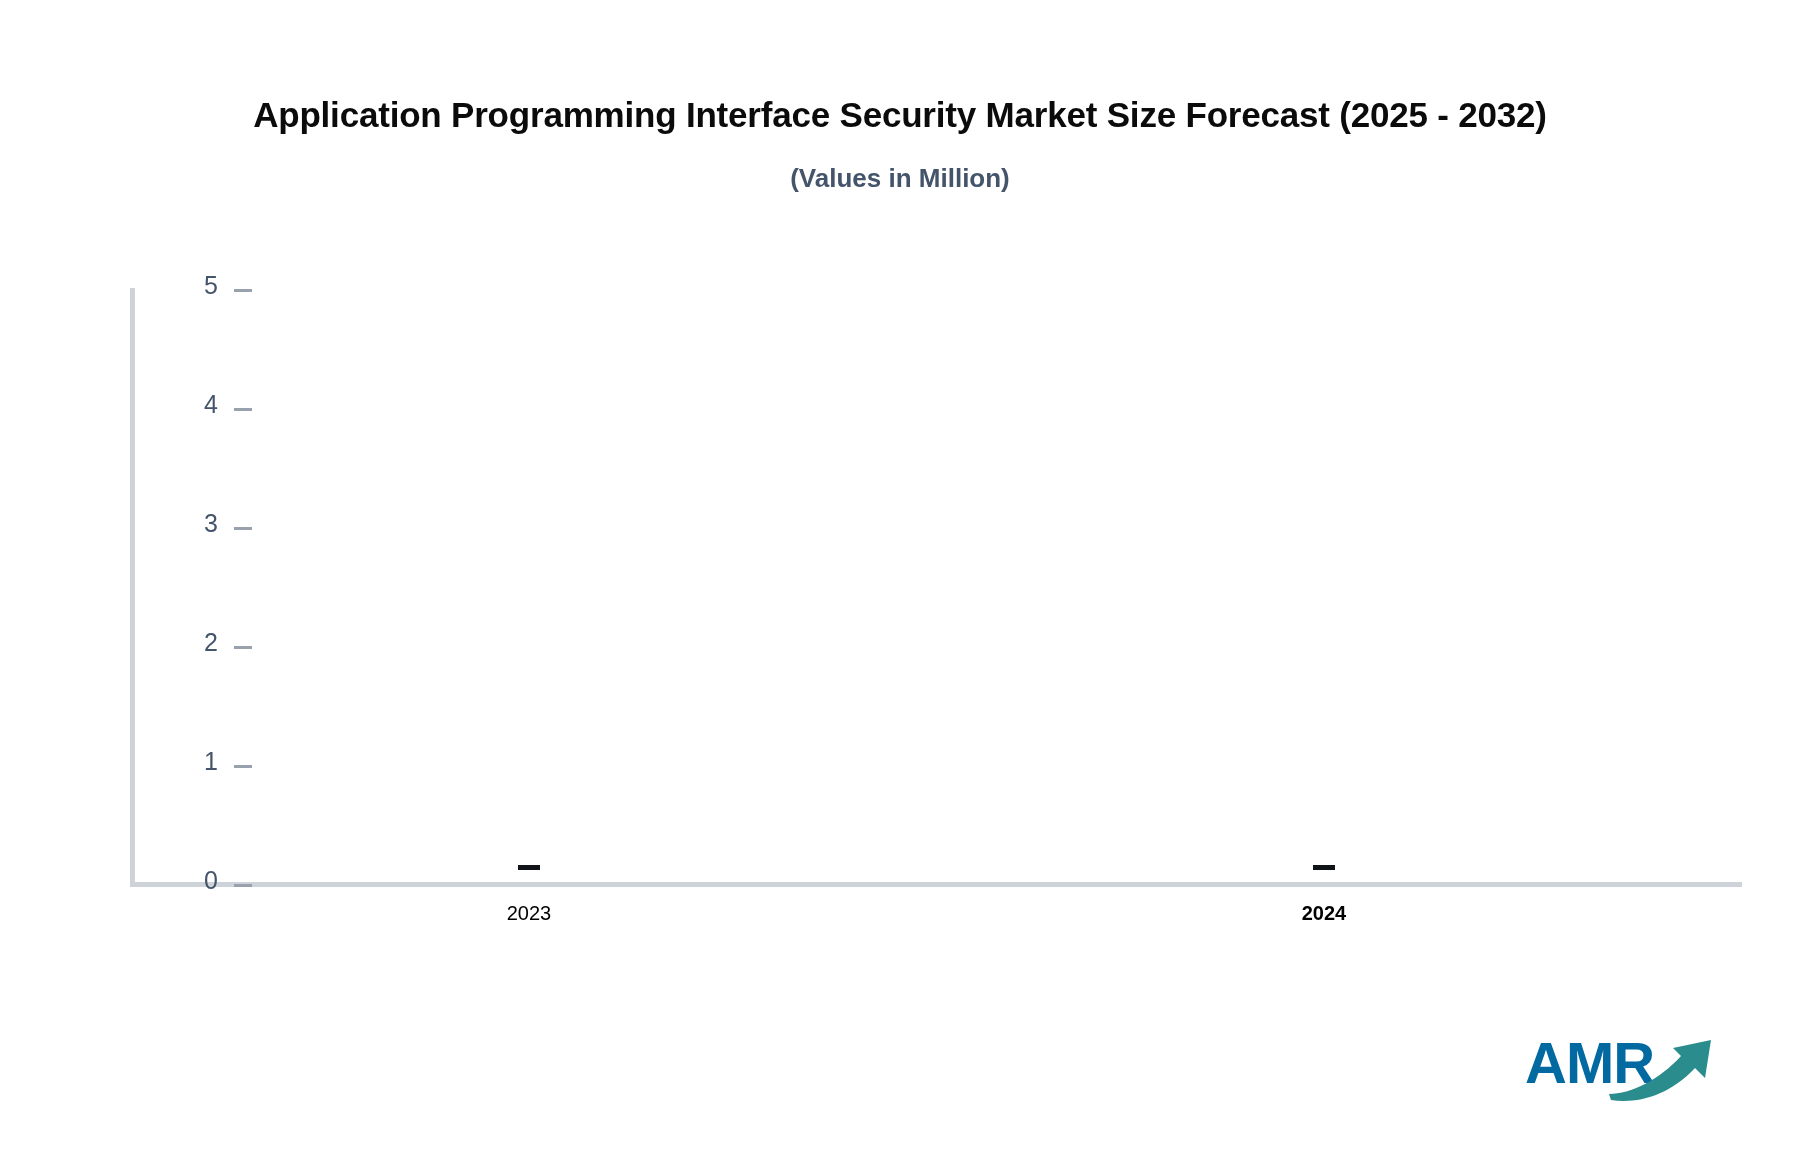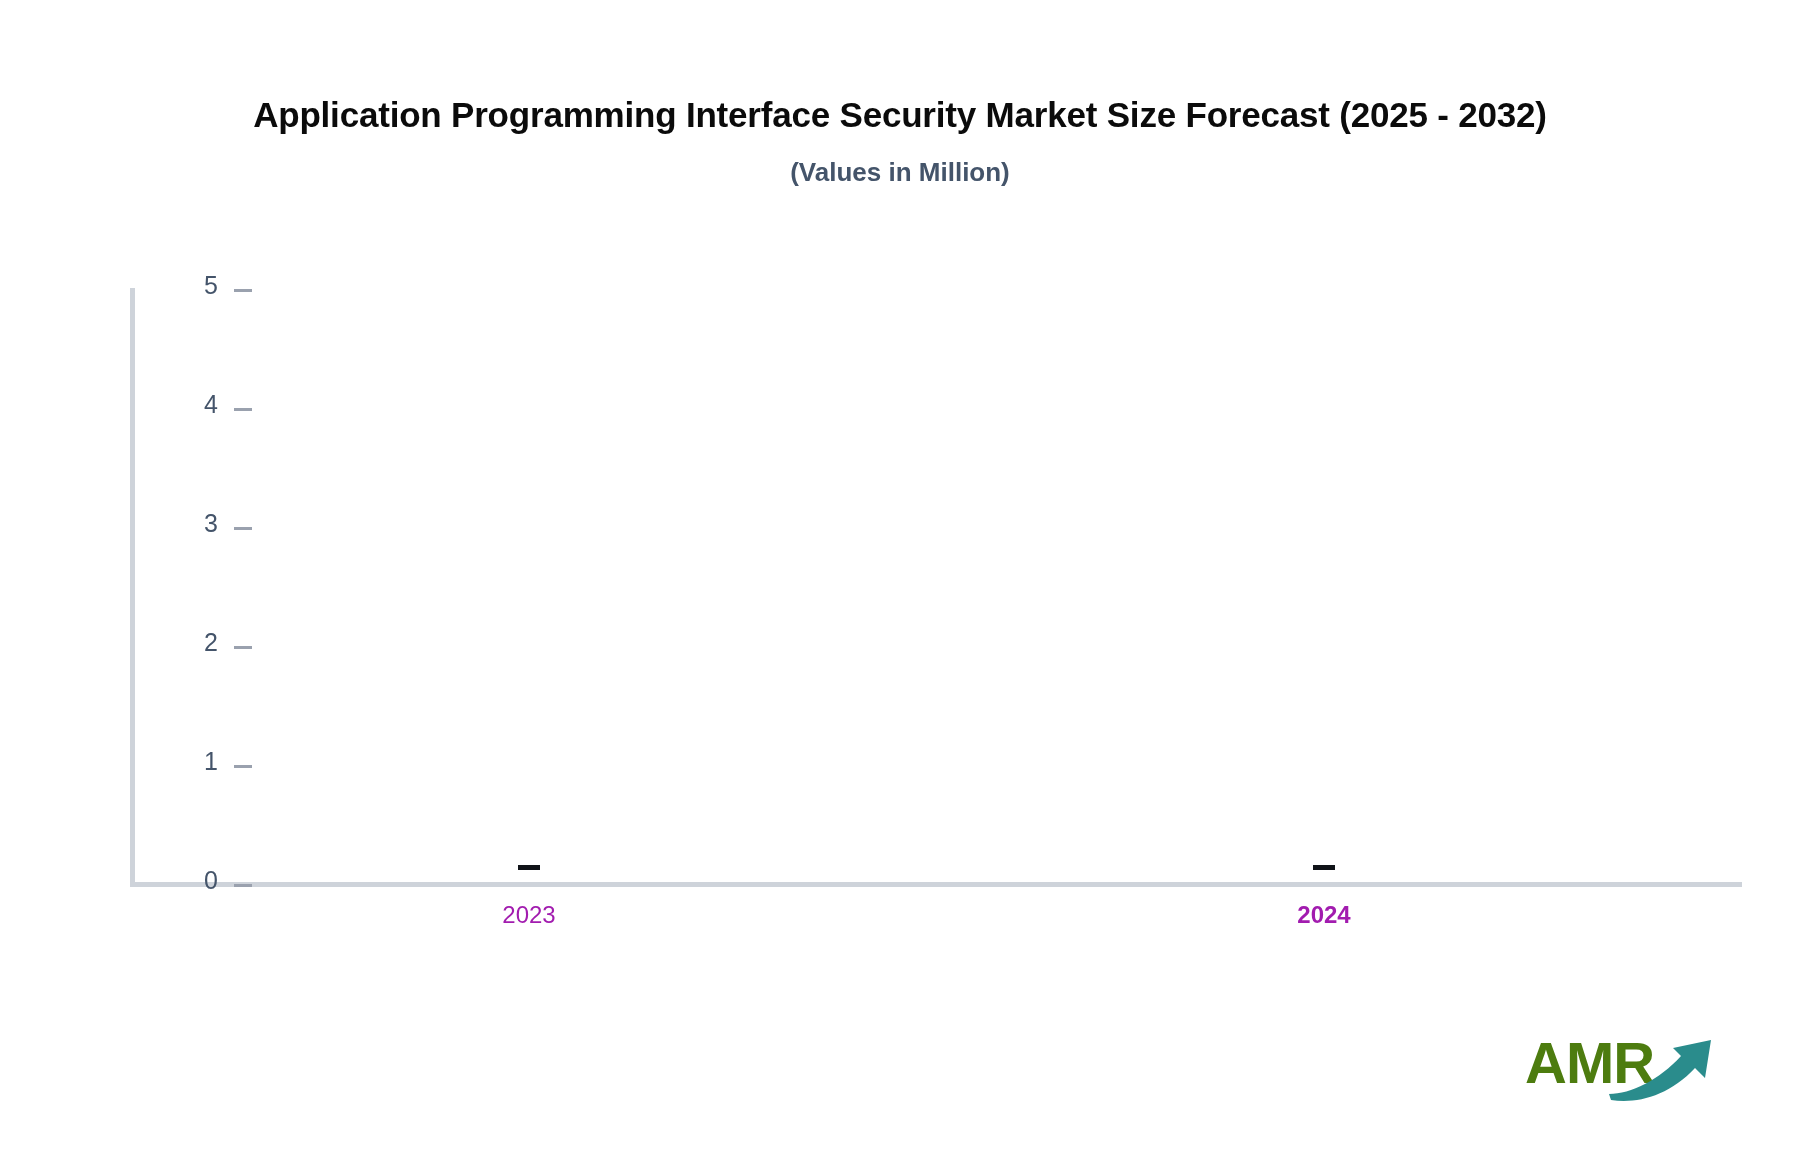--- a/index.html
+++ b/index.html
@@ -34,21 +34,21 @@
   .chart-title {
     font-family: "Liberation Sans", sans-serif;
     font-size: 35px;
     font-weight: bold;
     color: #0b0b0b;
     letter-spacing: -0.2px;
     line-height: 1.1;
     white-space: nowrap;
   }
   .chart-subtitle {
-    margin-top: 23px;
+    margin-top: 29px;
     font-family: "Liberation Sans", sans-serif;
     font-size: 26px;
     font-weight: bold;
     color: #44546a;
     line-height: 1.1;
     white-space: nowrap;
   }
 
   
   .plot-area {
@@ -99,22 +99,22 @@
     width: 18px;
     height: 3px;
     background: #9aa1ae;
   }
 
   
   .x-label {
     position: absolute;
     top: 903px;
     transform: translateX(-50%);
-    font-size: 24px;
-    color: #a21caf;
+    font-size: 20px;
+    color: #000000;
     font-family: "Liberation Sans", sans-serif;
     line-height: 1;
     white-space: nowrap;
   }
 
   
   .data-marker {
     position: absolute;
     width: 22px;
     height: 5px;
@@ -130,21 +130,21 @@
     width: 200px;
     height: 80px;
   }
   .amr-text {
     position: absolute;
     left: 0;
     top: 4px;
     font-family: "Liberation Sans", sans-serif;
     font-size: 58px;
     font-weight: bold;
-    color: #4d7c0f;
+    color: #0369a1;
     letter-spacing: -1px;
     line-height: 1;
   }
   .amr-arrow {
     position: absolute;
     left: 82px;
     top: 4px;
     width: 120px;
     height: 72px;
   }

